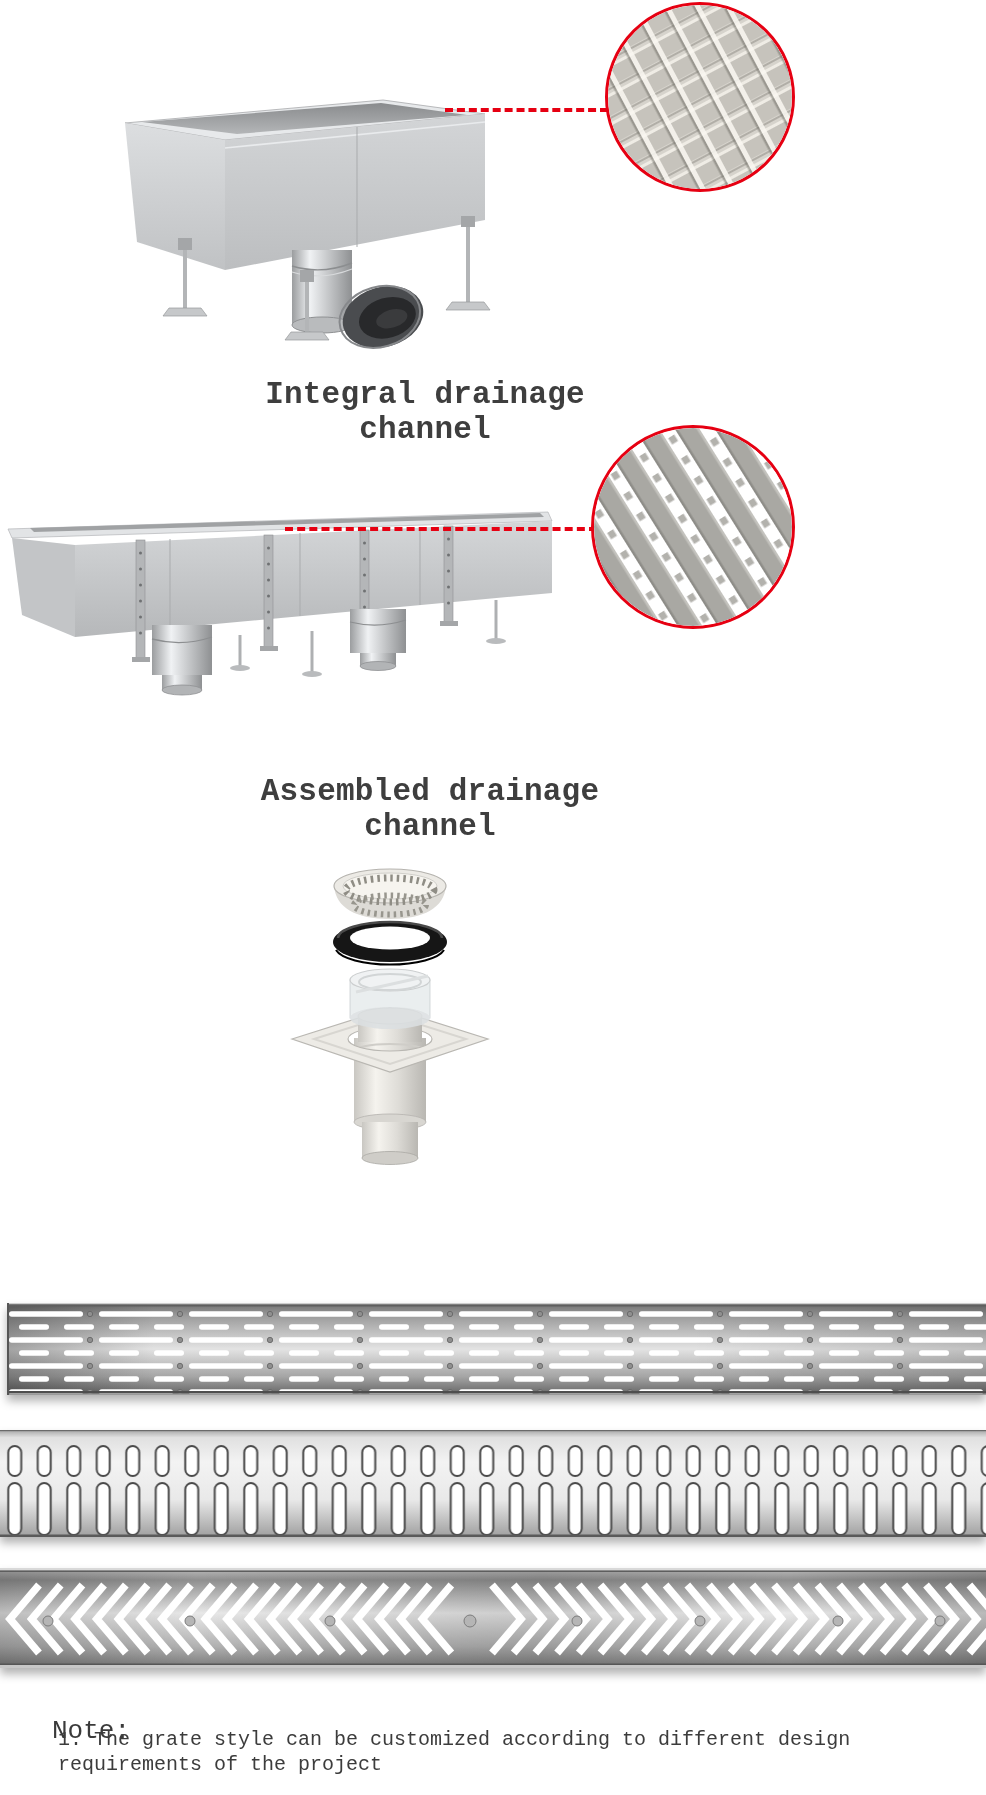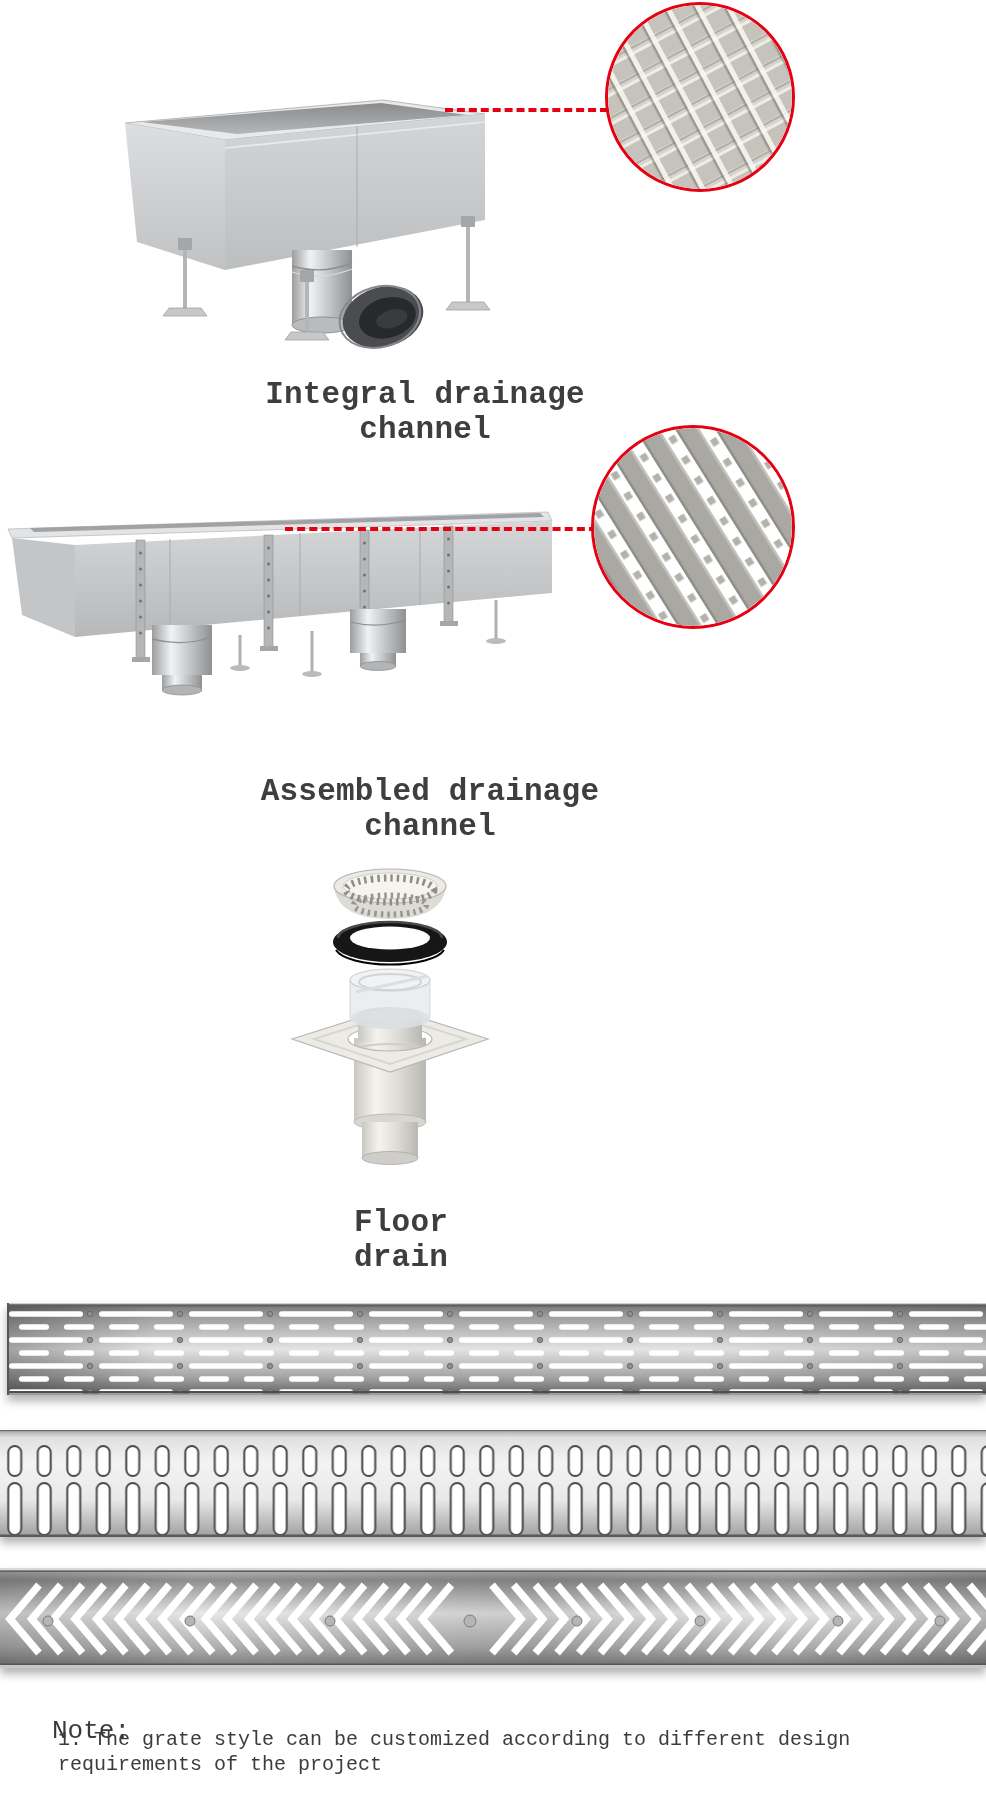--- a/index.html
+++ b/index.html
@@ -246,21 +246,20 @@
 
     <g>
       <path d="M84,66 C86,88 106,99 140,99 C174,99 194,88 196,66 C180,80 100,80 84,66 Z" fill="#dddbd6"></path>
       <ellipse cx="140" cy="66" rx="56" ry="17" fill="#eceae5" stroke="#b5b3ae" stroke-width="1.2"></ellipse>
       <ellipse cx="140" cy="66" rx="47" ry="13" fill="#f6f4ef" stroke="#c8c6c1" stroke-width="0.8"></ellipse>
       <ellipse cx="140" cy="70" rx="44" ry="12" fill="none" stroke="#8f8d85" stroke-width="7" stroke-dasharray="2.5 4"></ellipse>
       <ellipse cx="140" cy="85" rx="36" ry="9.5" fill="none" stroke="#98968e" stroke-width="6" stroke-dasharray="2.5 4"></ellipse>
     </g>
   </svg>
 
-  <div class="caption" style="left:301px;top:1205px;width:200px;">Floor drain</div>
 
   <svg class="strip" style="left:7px;top:1303px;" width="979" height="92" viewBox="0 0 979 92">
     <defs>
       <linearGradient id="s1g" x1="0" y1="0" x2="0" y2="1">
         <stop offset="0" stop-color="#707070"></stop>
           <stop offset="0.15" stop-color="#9e9e9e"></stop>
         <stop offset="0.5" stop-color="#e3e3e3"></stop>
           <stop offset="0.8" stop-color="#a5a5a5"></stop>
         <stop offset="1" stop-color="#636363"></stop>
       </linearGradient>

